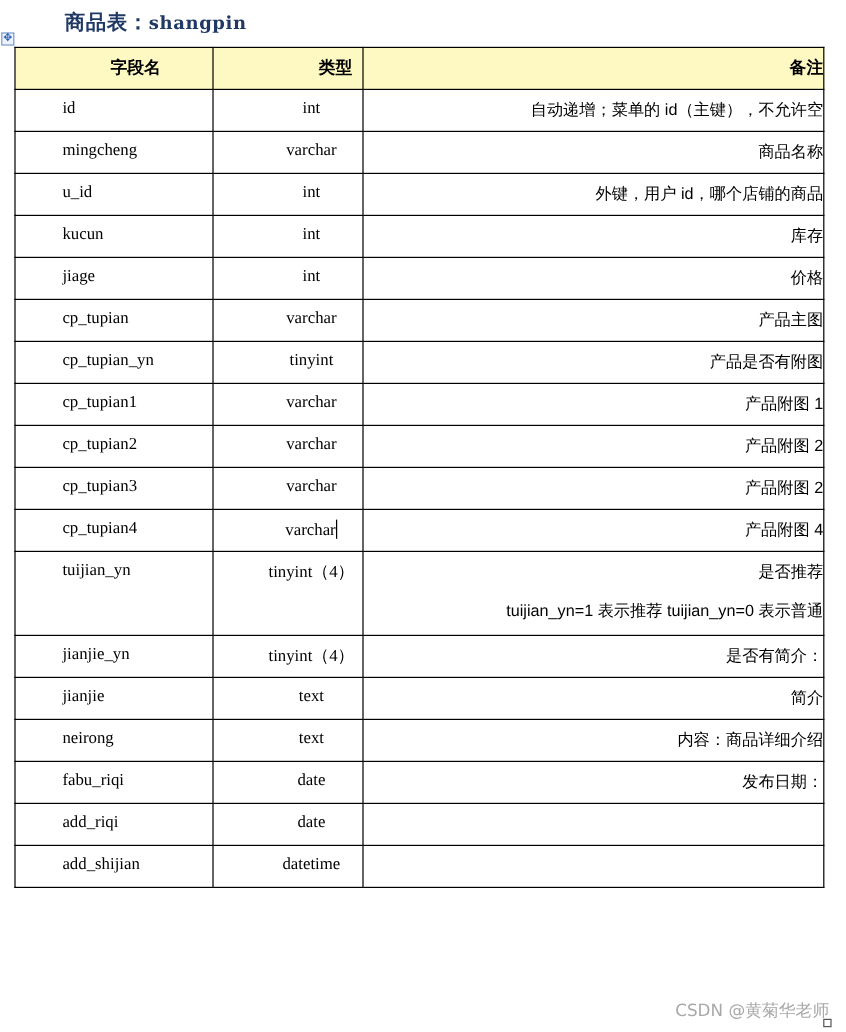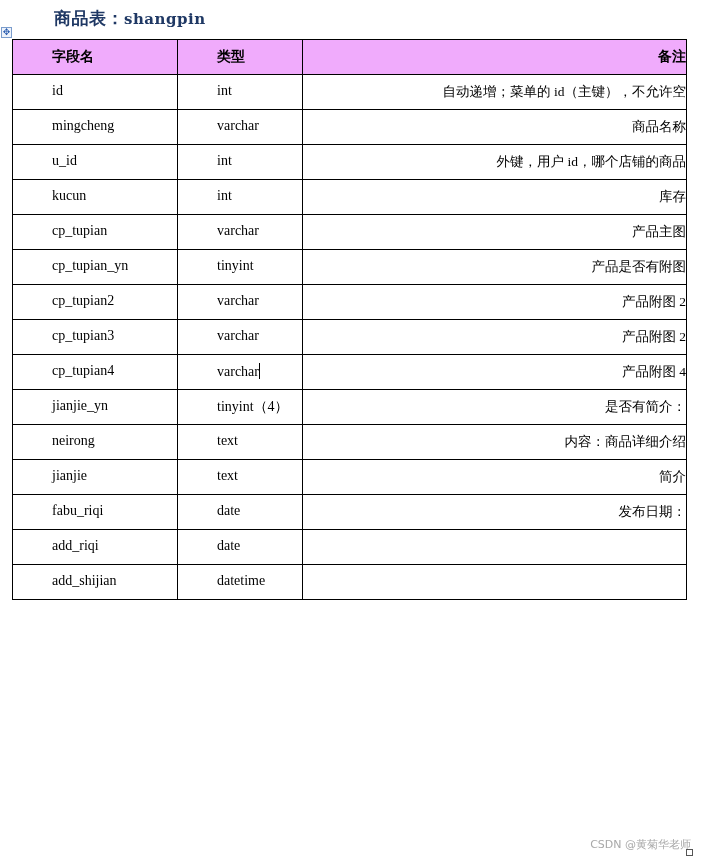--- a/index.html
+++ b/index.html
@@ -8,32 +8,32 @@
     .title { position: absolute; left: 54px; top: 7px; font-size: 17px; 
              font-weight: bold; color: #1f3864; letter-spacing: 0.5px; }
     .title .en { font-family: "DejaVu Serif", serif; font-size: 15px; }
     .move-handle { position: absolute; left: 1px; top: 27px; width: 9px; height: 9px;
                    border: 1px solid #7a9ccc; background: #eef3fb; color: #2a5db0;
                    font-size: 9px; line-height: 9px; text-align: center; font-family: "DejaVu Sans", sans-serif; }
     table { position: absolute; left: 12px; top: 39px; border-collapse: collapse; table-layout: fixed; width: 674px; }
     td, th { border: 1.5px solid #000; font-weight: normal; text-align: left; vertical-align: top;
              font-size: 14px; padding: 0; }
     col.c1 { width: 165px; } col.c2 { width: 125px; } col.c3 { width: 384px; }
-    thead th { background: #f0abfc; height: 34px; font-weight: bold; font-family: "DejaVu Sans", sans-serif;
-               font-size: 14px; vertical-align: middle; }
+    thead th { background: #fef9c3; height: 34px; font-weight: bold; font-family: "DejaVu Sans", sans-serif;
+               font-size: 14px; vertical-align: middle; padding-left: 40px; }
     tbody td { height: 34px; }
     td .cell, th .cell { padding-top: 8px; }
     th .cell { padding-top: 0; }
-    .p1 { padding-left: 39px; } .p2 { padding-left: 39px; } .p3 { padding-left: 39px; text-align: right; }
-    td.note { font-family: Liberation Serif, serif; font-size: 13.5px; }
+    .p1 { padding-left: 39px; } .p2 { padding-left: 39px; text-align: center; } .p3 { padding-left: 39px; text-align: right; }
+    td.note { font-family: Liberation Sans, sans-serif; font-size: 13.5px; }
     td.tall { height: 69px; }
     .note-line2 { margin-top: 14px; }
     .cursor { display: inline-block; width: 1.5px; height: 16px; background: #000; vertical-align: -3px; }
     .watermark { position: absolute; right: 14px; bottom: 8px; font-family: "DejaVu Sans", sans-serif;
-                 font-size: 11px; color: #a8a8a8; }
+                 font-size: 14px; color: #a8a8a8; }
     .resize-handle { position: absolute; left: 686px; top: 849px; width: 5px; height: 5px; border: 1px solid #555; background: #fff; }
   </style>
 </head>
 <body>
 
 <div class="title">
   <span>商品表：</span><span class="en">shangpin</span>
 </div>
 
 <div class="move-handle">✥</div>
@@ -97,20 +97,31 @@
         </td>
         <td>
           <div class="cell p2">int</div>
         </td>
         <td class="note">
           <div class="cell p3">库存</div>
         </td>
       </tr>
       <tr>
         <td>
+          <div class="cell p1">jiage</div>
+        </td>
+        <td>
+          <div class="cell p2">int</div>
+        </td>
+        <td class="note">
+          <div class="cell p3">价格</div>
+        </td>
+      </tr>
+      <tr>
+        <td>
           <div class="cell p1">cp_tupian</div>
         </td>
         <td>
           <div class="cell p2">varchar</div>
         </td>
         <td class="note">
           <div class="cell p3">产品主图</div>
         </td>
       </tr>
       <tr>
@@ -119,20 +130,31 @@
         </td>
         <td>
           <div class="cell p2">tinyint</div>
         </td>
         <td class="note">
           <div class="cell p3">产品是否有附图</div>
         </td>
       </tr>
       <tr>
         <td>
+          <div class="cell p1">cp_tupian1</div>
+        </td>
+        <td>
+          <div class="cell p2">varchar</div>
+        </td>
+        <td class="note">
+          <div class="cell p3">产品附图 1</div>
+        </td>
+      </tr>
+      <tr>
+        <td>
           <div class="cell p1">cp_tupian2</div>
         </td>
         <td>
           <div class="cell p2">varchar</div>
         </td>
         <td class="note">
           <div class="cell p3">产品附图 2</div>
         </td>
       </tr>
       <tr>
@@ -151,50 +173,62 @@
           <div class="cell p1">cp_tupian4</div>
         </td>
         <td>
           <div class="cell p2">varchar<span class="cursor"></span></div>
         </td>
         <td class="note">
           <div class="cell p3">产品附图 4</div>
         </td>
       </tr>
       <tr>
+        <td class="tall">
+          <div class="cell p1">tuijian_yn</div>
+        </td>
+        <td class="tall">
+          <div class="cell p2">tinyint（4）</div>
+        </td>
+        <td class="note tall">
+          <div class="cell p3">是否推荐</div>
+          <div class="cell p3 note-line2" style="padding-top: 0px;">tuijian_yn=1  表示推荐  tuijian_yn=0  表示普通</div>
+        </td>
+      </tr>
+      <tr>
         <td>
           <div class="cell p1">jianjie_yn</div>
         </td>
         <td>
           <div class="cell p2">tinyint（4）</div>
         </td>
         <td class="note">
           <div class="cell p3">是否有简介：</div>
         </td>
       </tr>
       <tr>
         <td>
+          <div class="cell p1">jianjie</div>
+        </td>
+        <td>
+          <div class="cell p2">text</div>
+        </td>
+        <td class="note">
+          <div class="cell p3">简介</div>
+        </td>
+      </tr>
+      <tr>
+        <td>
           <div class="cell p1">neirong</div>
         </td>
         <td>
           <div class="cell p2">text</div>
         </td>
         <td class="note">
           <div class="cell p3">内容：商品详细介绍</div>
-        </td>
-      </tr>
-      <tr>
-        <td>
-          <div class="cell p1">jianjie</div>
-        </td>
-        <td>
-          <div class="cell p2">text</div>
-        </td>
-        <td class="note">
-          <div class="cell p3">简介</div>
         </td>
       </tr>
       <tr>
         <td>
           <div class="cell p1">fabu_riqi</div>
         </td>
         <td>
           <div class="cell p2">date</div>
         </td>
         <td class="note">

